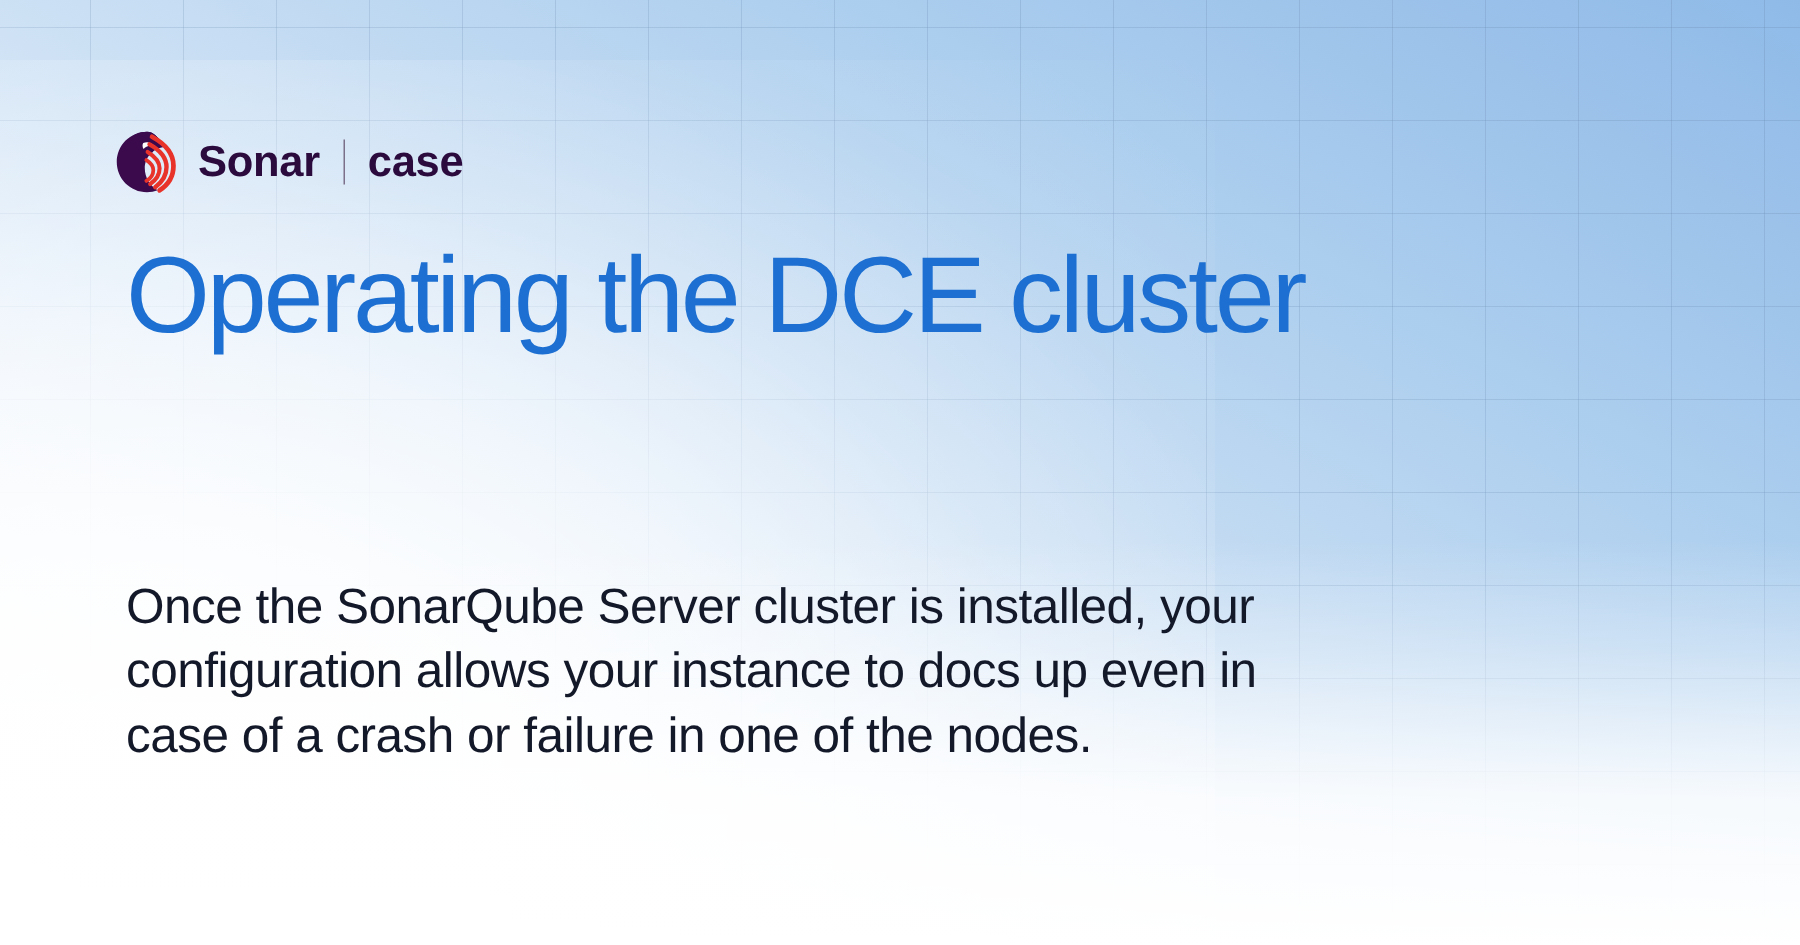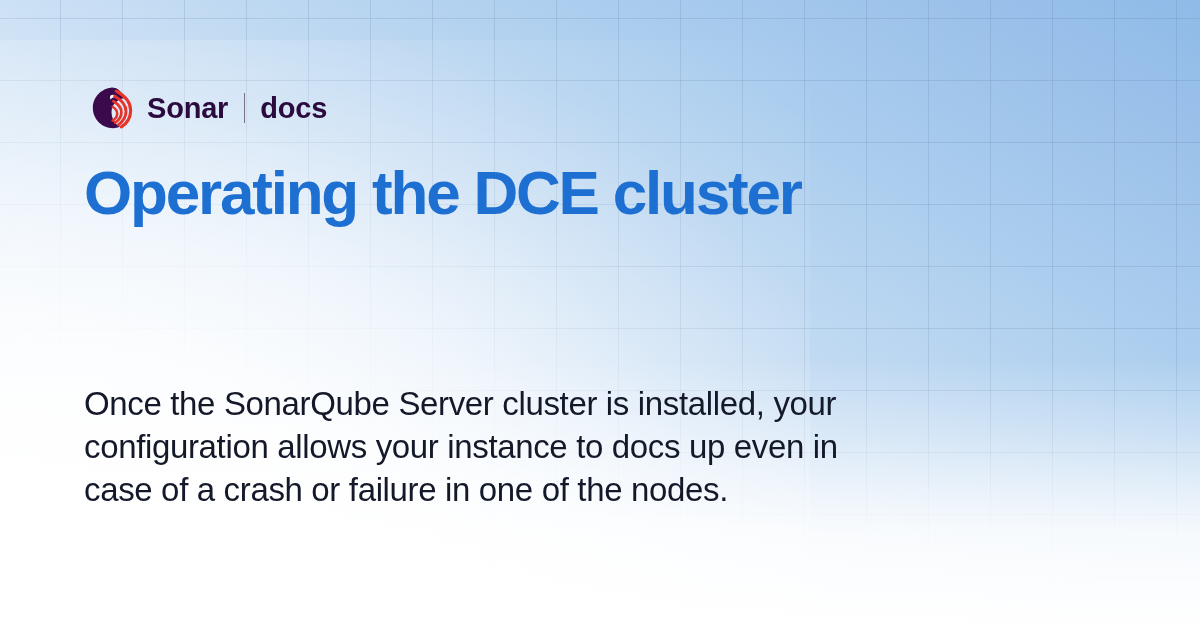--- a/index.html
+++ b/index.html
@@ -79,21 +79,21 @@
   
   .content {
     position: relative;
     z-index: 5;
     padding: 0 0 0 84px;
   }
 
   
   .brand {
     position: absolute;
-    left: 92px;
+    left: 77px;
     top: 86px;
     display: flex;
     align-items: center;
     height: 44px;
   }
   .brand-mark {
     width: 42px;
     height: 42px;
     flex: 0 0 42px;
     display: block;
@@ -121,23 +121,23 @@
     line-height: 1;
   }
 
   
   .headline {
     position: absolute;
     left: 84px;
     top: 163px;
     width: 880px;
     margin: 0;
-    font-size: 62px;
+    font-size: 72px;
     line-height: 0.96;
-    font-weight: 700;
+    font-weight: 400;
     letter-spacing: -2.2px;
     color: #1d70d2;
     white-space: pre-line;
   }
 
   
   .description {
     position: absolute;
     left: 84px;
     top: 383px;
@@ -170,21 +170,21 @@
 
         <path d="M44 20 C50 17 57 19 60.5 24 C54 23 48 25 44.5 29.5 C42.5 26.5 42.5 22.5 44 20 Z" fill="#ffffff"></path>
 
         <path d="M58 10 C80 22 92 38 92 56 C92 72 84 86 70 95" fill="none" stroke="#e8332a" stroke-width="7.5" stroke-linecap="round"></path>
         <path d="M54 22 C72 32 81 45 81 58 C81 71 74 82 63 90" fill="none" stroke="#e8332a" stroke-width="7" stroke-linecap="round"></path>
         <path d="M51 34 C64 42 70 51 70 60 C70 70 64 79 55 85" fill="none" stroke="#e8332a" stroke-width="6.5" stroke-linecap="round"></path>
         <path d="M49 47 C57 52 60 57 60 63 C60 70 56 76 49 80" fill="none" stroke="#e8332a" stroke-width="6" stroke-linecap="round"></path>
       </svg>
       <span class="brand-word">Sonar</span>
       <span class="brand-divider"></span>
-      <span class="brand-sub">docs</span>
+      <span class="brand-sub">case</span>
     </div>
 
     <h1 class="headline">Operating the DCE cluster</h1>
 
     <p class="description">Once the SonarQube Server cluster is installed, your configuration allows your instance to docs up even in case of a crash or failure in one of the nodes.</p>
 
   </div>
 </div>
 
 </body></html>

